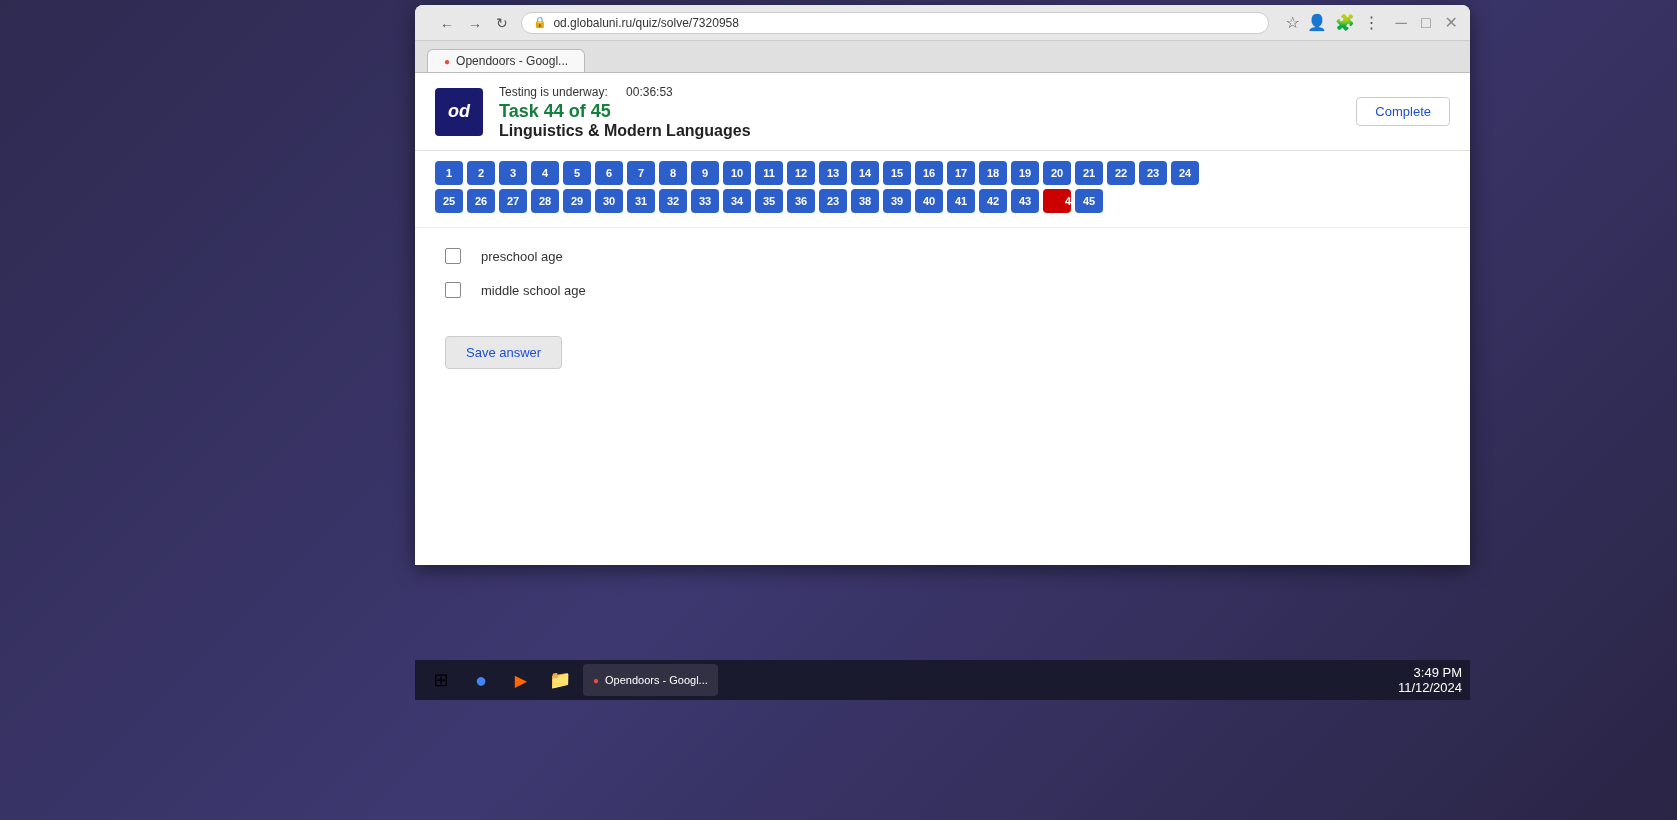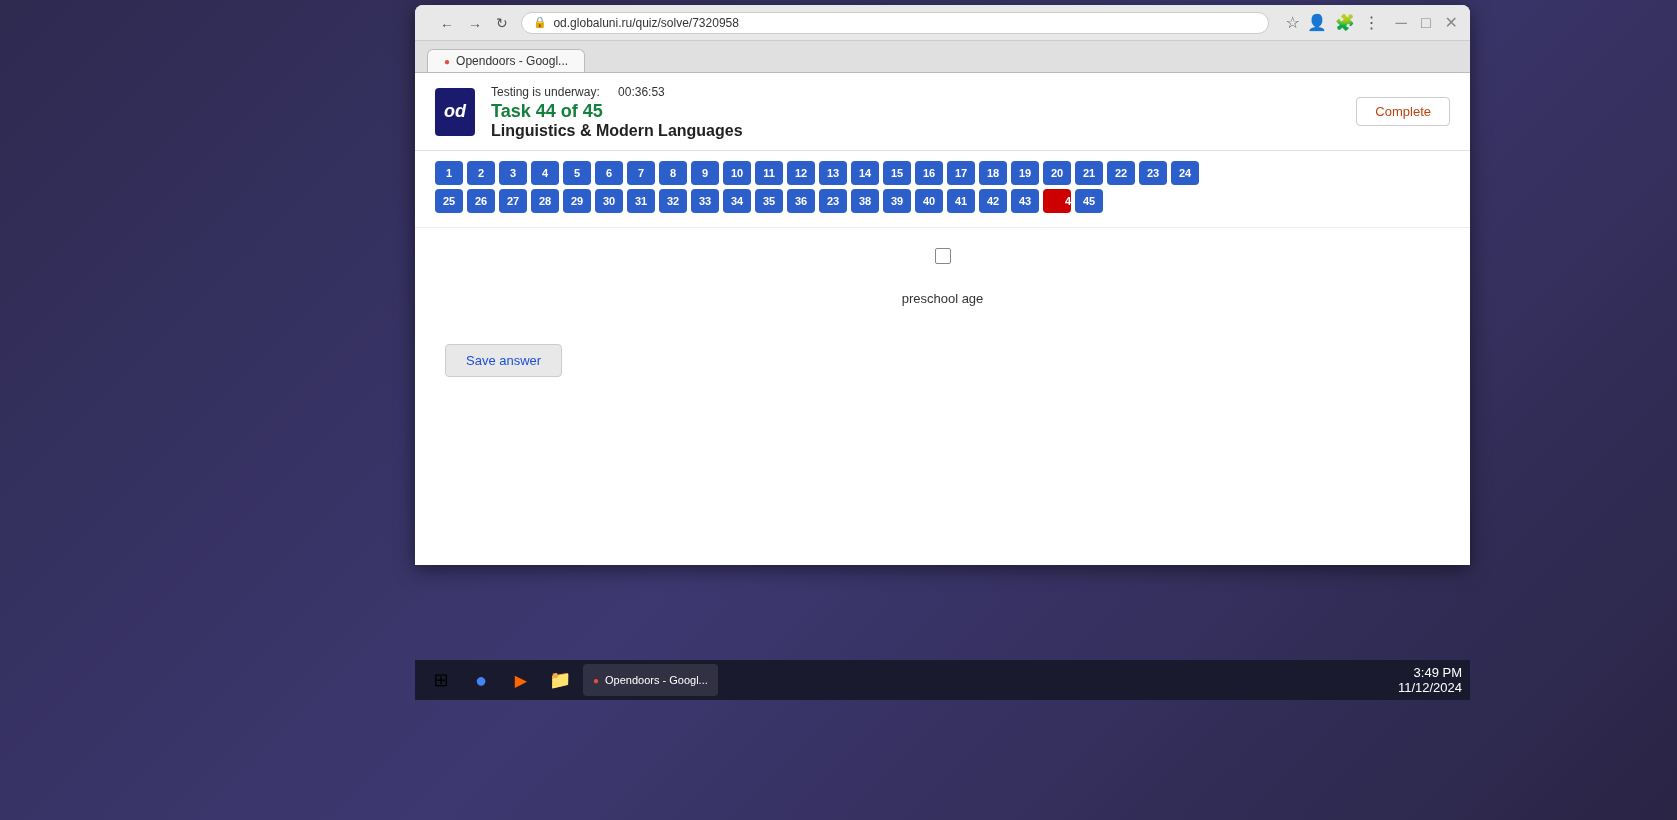--- a/index.html
+++ b/index.html
@@ -145,21 +145,21 @@
       justify-content: space-between;
     }
 
     .app-logo-area {
       display: flex;
       align-items: center;
       gap: 16px;
     }
 
     .app-logo {
-      width: 40px;
+      width: 48px;
       height: 48px;
       background: #1a1a6e;
       border-radius: 4px;
       display: flex;
       align-items: center;
       justify-content: center;
       color: white;
       font-weight: bold;
       font-size: 18px;
       font-style: italic;
@@ -182,21 +182,21 @@
       font-weight: bold;
       color: #222;
     }
 
     .complete-btn {
       background: white;
       border: 1px solid #ccc;
       border-radius: 4px;
       padding: 6px 18px;
       font-size: 13px;
-      color: #c2410c;
+      color: #1d4ed8;
       cursor: pointer;
     }
 
     
     .question-grid {
       padding: 10px 20px;
       background: white;
       border-bottom: 1px solid #eee;
     }
 
@@ -235,23 +235,22 @@
     .question-text {
       font-size: 13px;
       color: #222;
       margin-bottom: 20px;
       line-height: 1.5;
     }
 
     .answer-option {
       display: flex;
       align-items: center;
-      gap: 27px;
+      gap: 20px;
       margin-bottom: 18px;
-      flex-direction: column;
     }
 
     .answer-checkbox {
       width: 16px;
       height: 16px;
       border: 1.5px solid #888;
       border-radius: 2px;
       background: white;
       cursor: pointer;
       flex-shrink: 0;
@@ -429,20 +428,24 @@
     </div>
 
     <div class="question-area">
 
       <div class="answer-option">
         <div class="answer-checkbox"></div>
         <span class="answer-label">preschool age</span>
       </div>
 
 
+      <div class="answer-option">
+        <div class="answer-checkbox"></div>
+        <span class="answer-label">middle school age</span>
+      </div>
 
 
       <button class="save-answer-btn">Save answer</button>
     </div>
   </div>
 </div>
 
 <div class="taskbar">
   <div class="taskbar-btn">⊞</div>
   <div class="taskbar-btn" style="color:#4285f4;font-size:20px;">●</div>

